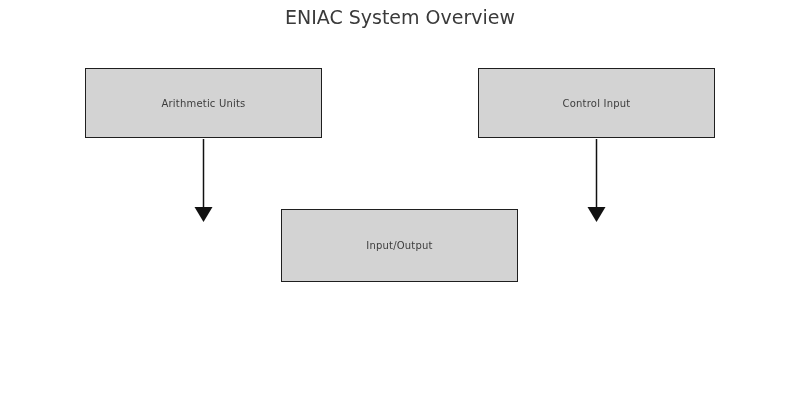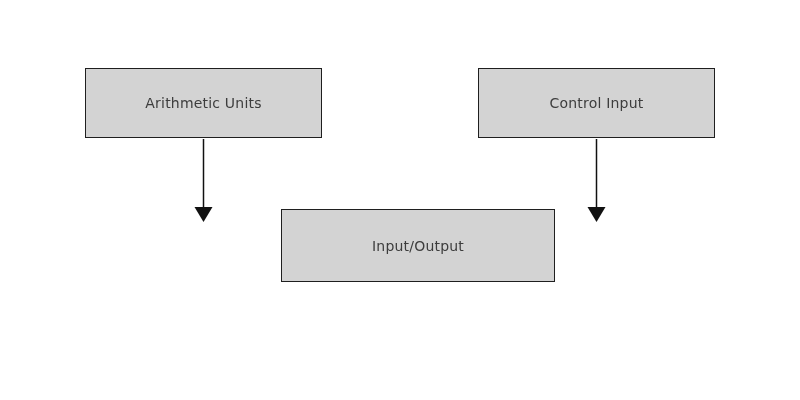--- a/index.html
+++ b/index.html
@@ -28,45 +28,46 @@
   .node {
     position: absolute;
     box-sizing: border-box;
     background: var(--node-fill, #d3d3d3);
     border: 1.3px solid var(--node-border, #1f1f1f);
     display: flex;
     align-items: center;
     justify-content: center;
   }
   .node-label {
-    font-size: 14px;
+    font-size: 10px;
     color: var(--label-text, #3d3d3d);
     letter-spacing: 0.2px;
     text-align: center;
   }
   .node-arithmetic { left: 85px;  top: 68px;  width: 237px; height: 70px; }
   .node-control    { left: 478px; top: 68px;  width: 237px; height: 70px; }
-  .node-io         { left: 281px; top: 209px; width: 274px; height: 73px; }
+  .node-io         { left: 281px; top: 209px; width: 237px; height: 73px; }
   .arrows {
     position: absolute;
     left: 0;
     top: 0;
     width: 800px;
     height: 400px;
     color: var(--arrow, #111111);
     pointer-events: none;
   }
   .arrows line { stroke: currentColor; stroke-width: 1.5; }
   .arrows polygon { fill: currentColor; }
 </style>
 </head>
 <body>
 
 <div class="stage">
 
+  <div class="title">ENIAC System Overview</div>
 
   <div class="node node-arithmetic">
     <span class="node-label">Arithmetic Units</span>
   </div>
 
   <div class="node node-control">
     <span class="node-label">Control Input</span>
   </div>
 
   <div class="node node-io">

